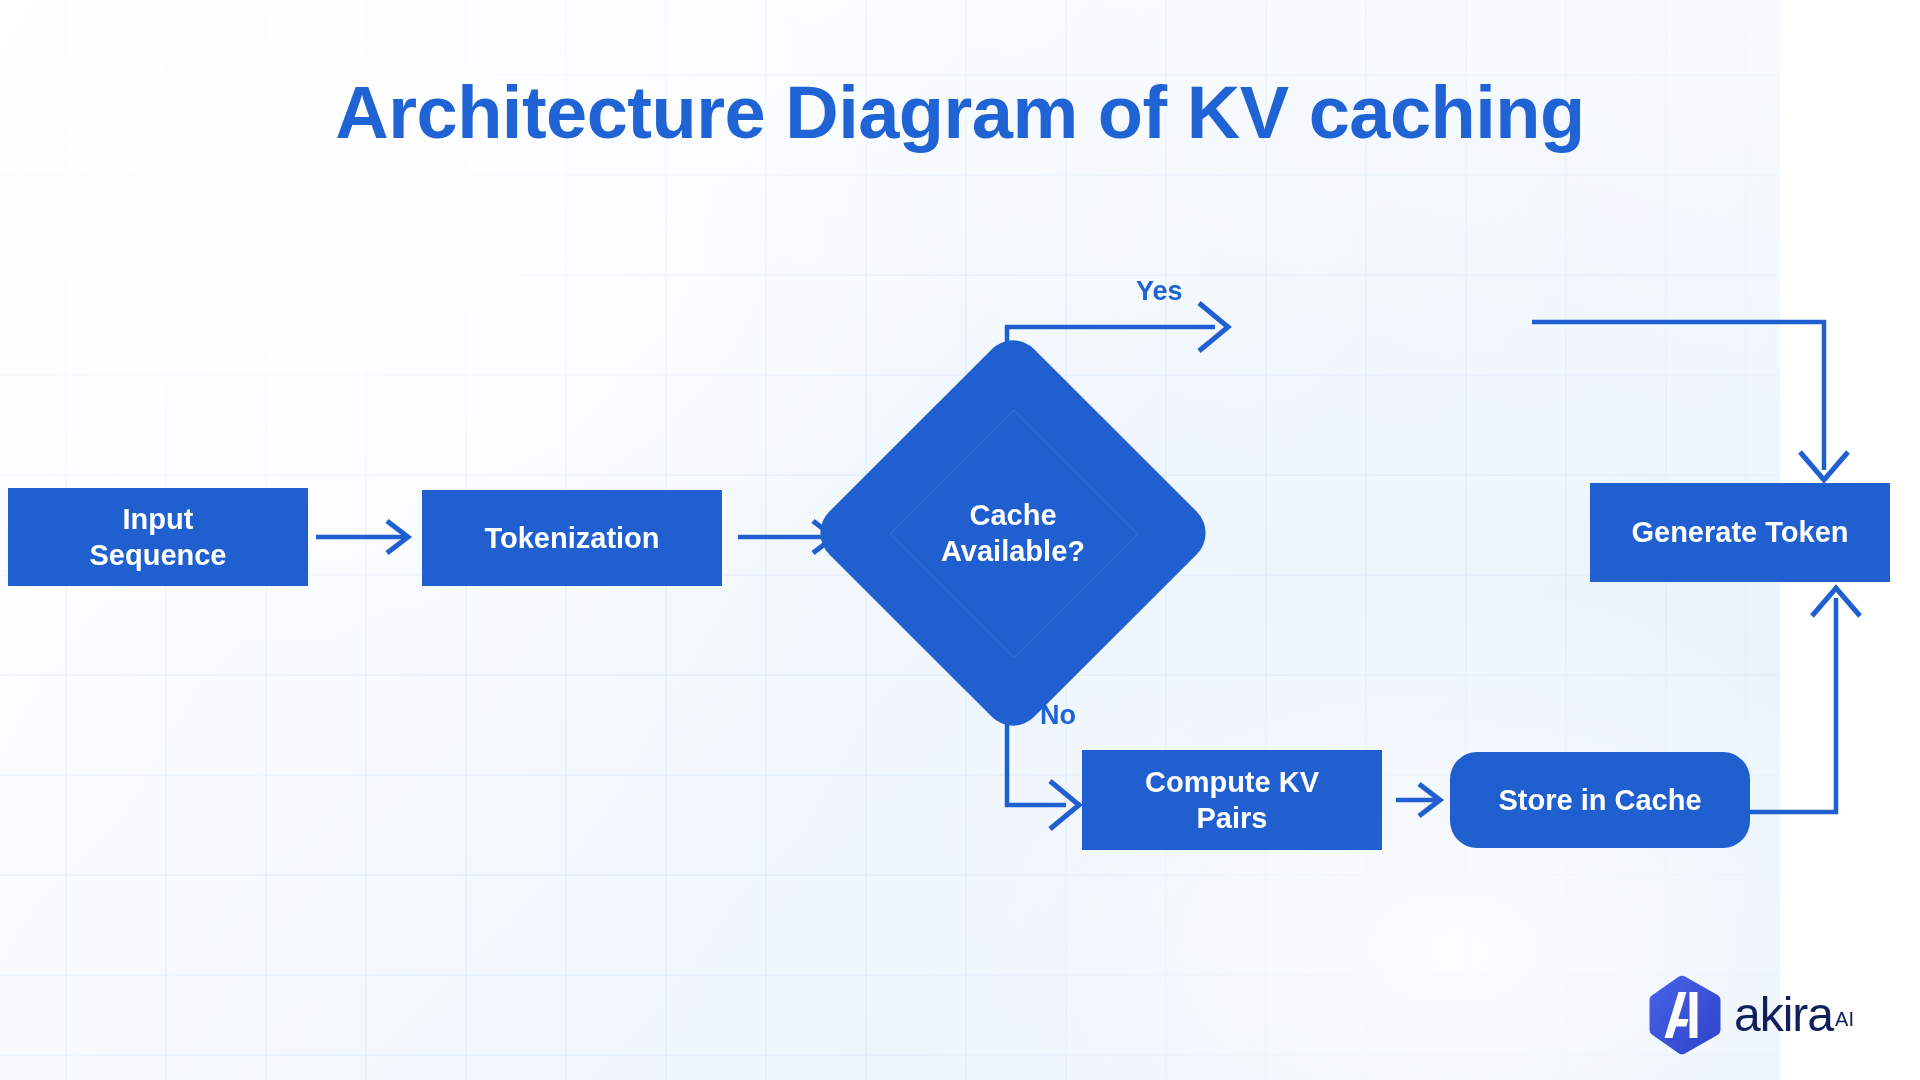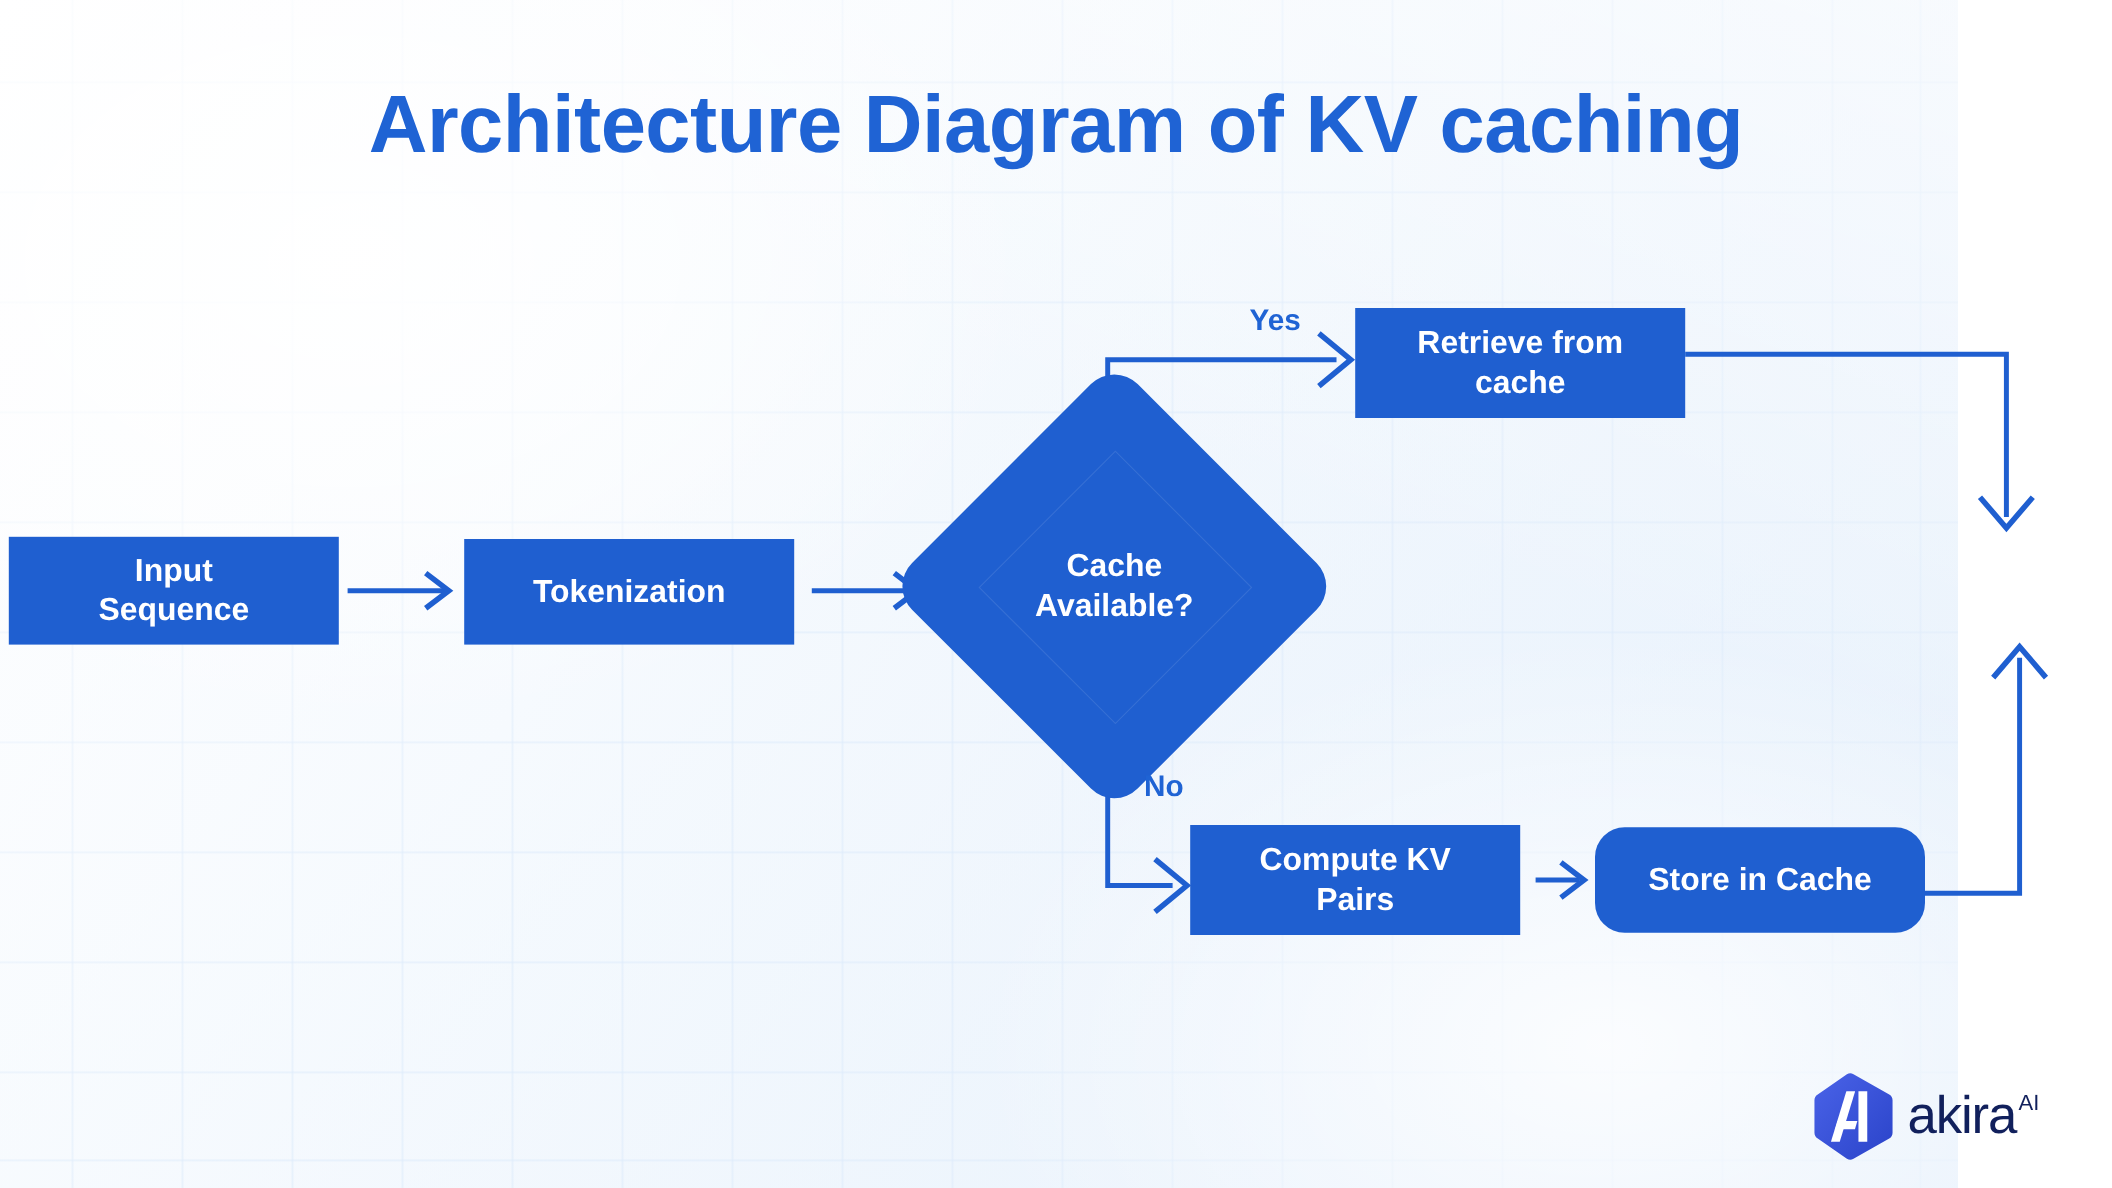--- a/index.html
+++ b/index.html
@@ -133,21 +133,21 @@
   }
   #logo .mark { width: 74px; height: 80px; flex: 0 0 auto; }
   #logo .wordmark {
     display: flex;
     align-items: flex-start;
     color: #11205c;
     font-weight: 400;
     letter-spacing: -1px;
   }
   #logo .word { font-size: 48px; line-height: 1; }
-  #logo .sup  { font-size: 20px; line-height: 1; margin-top: 2px; margin-left: 2px; letter-spacing: 0; }
+  #logo .sup  { font-size: 20px; line-height: 1; margin-top: 18px; margin-left: 2px; letter-spacing: 0; }
 </style>
 </head>
 <body>
 
 <div id="stage">
 
   <div id="wash"></div>
 
   <div id="title">Architecture Diagram of KV caching</div>
 
@@ -197,23 +197,22 @@
 
   <div class="node" id="node-token">Tokenization</div>
 
   <div id="node-decision">
     <div class="dia-shape"></div>
     <div class="dia-inner"></div>
     <div class="dia-label">Cache
 Available?</div>
   </div>
 
-  <div class="node" id="node-retrieve">Retrieve from
-cache</div>
-
+
+  <div class="node" id="node-generate">Generate Token</div>
 
   <div class="node" id="node-compute">Compute KV
 Pairs</div>
 
   <div class="node" id="node-store">Store in Cache</div>
 
   <div class="edge-label" id="label-yes">Yes</div>
 
   <div class="edge-label" id="label-no">No</div>
 

